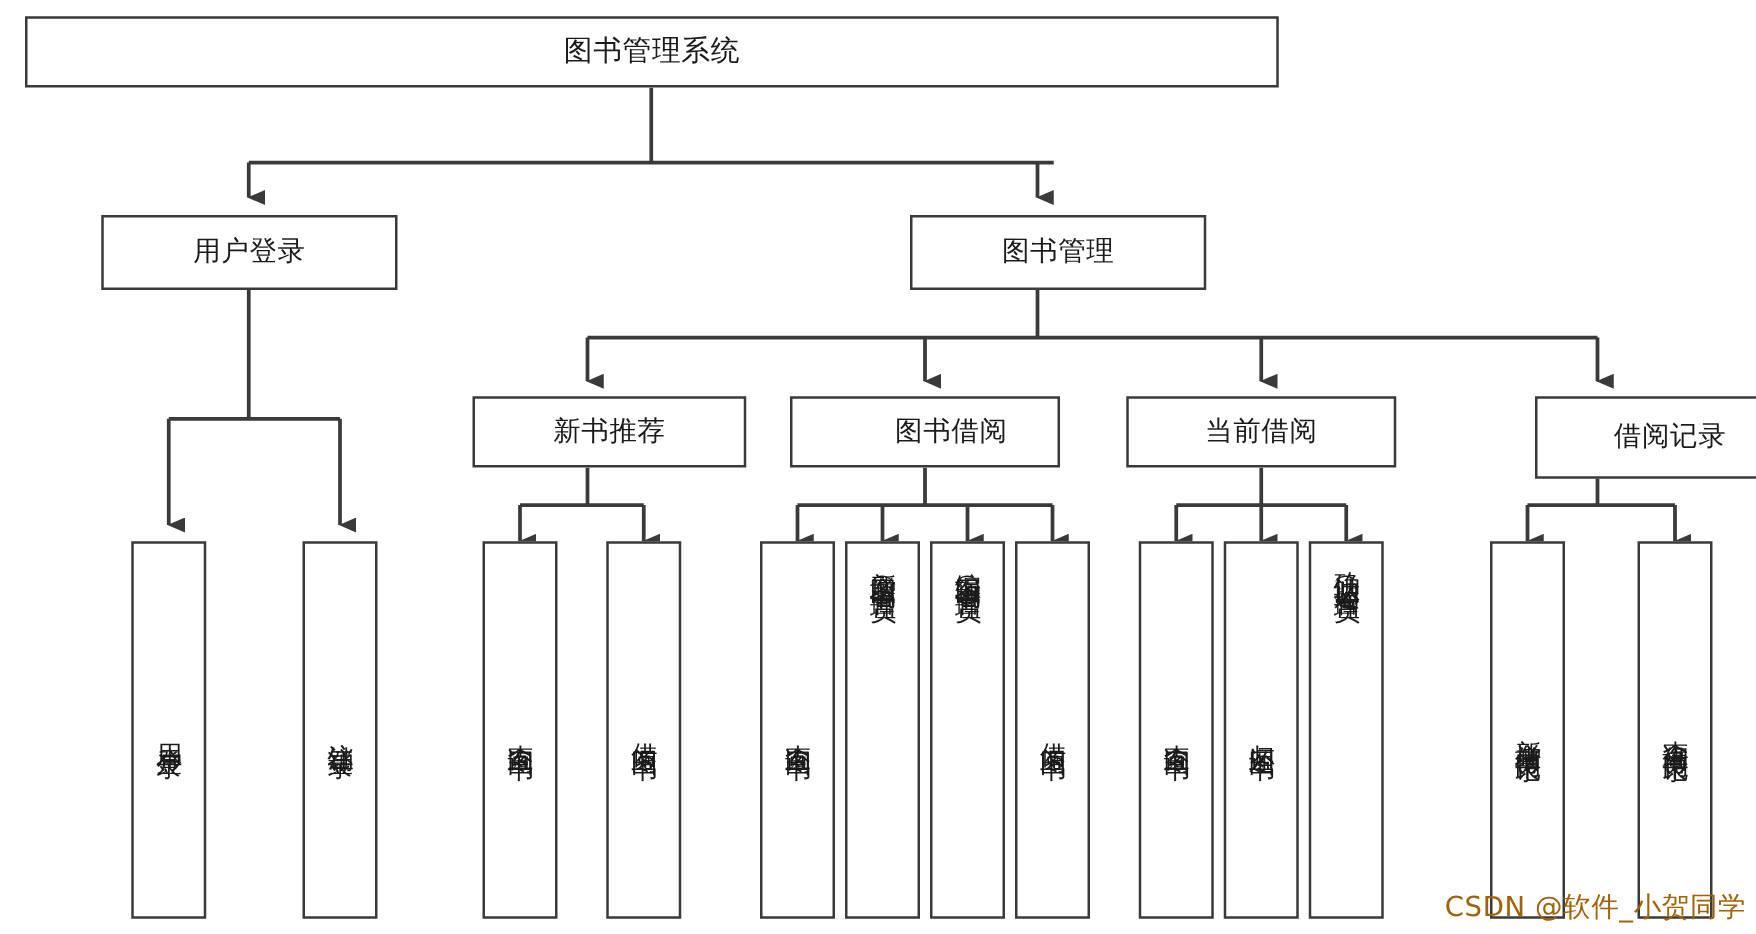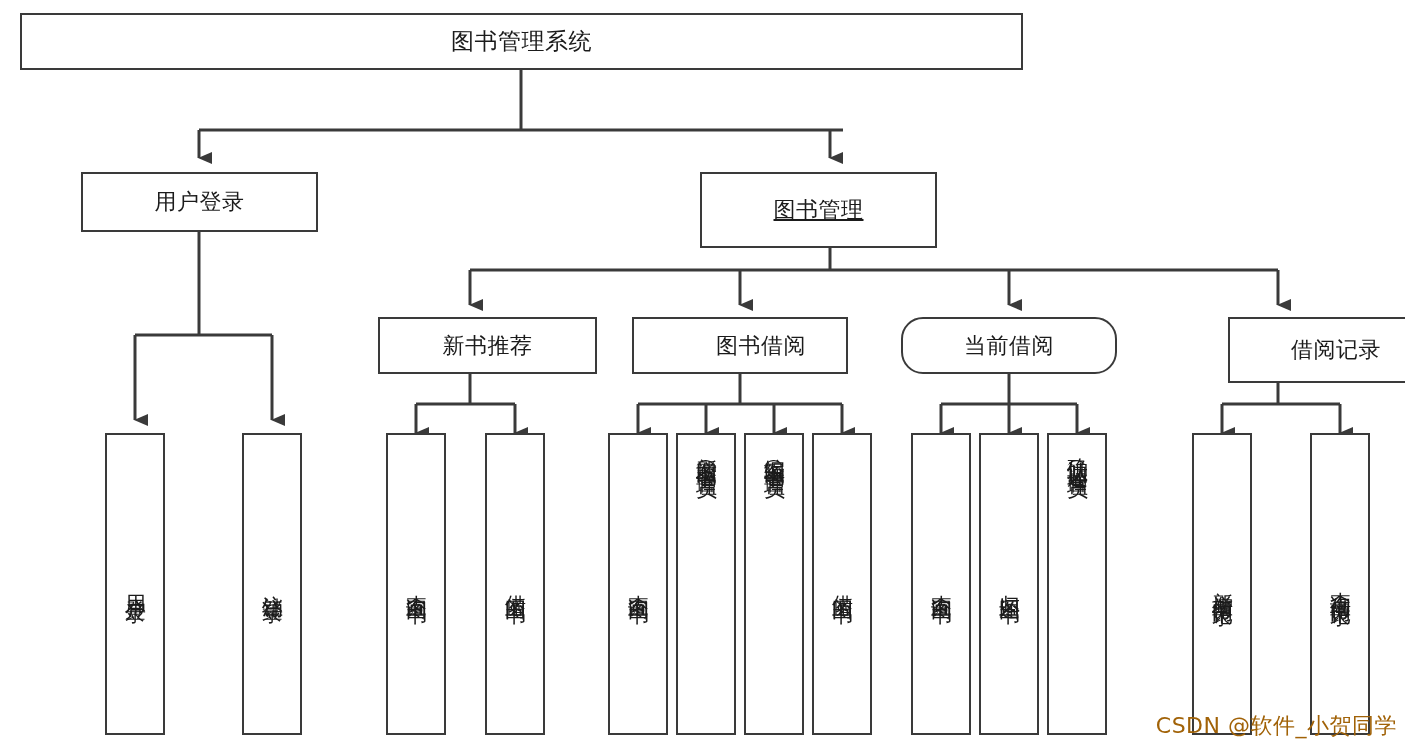--- a/index.html
+++ b/index.html
@@ -128,33 +128,33 @@
   </svg>
 
   <div class="node root" style="left:20px; top:13px; width:1003px; height:57px;">
     <span class="label">图书管理系统</span>
   </div>
 
   <div class="node level2" style="left:81px; top:172px; width:237px; height:60px;">
     <span class="label">用户登录</span>
   </div>
 
-  <div class="node level2" style="left:700px; top:172px; width:237px; height:76px;text-decoration:underline;">
+  <div class="node level2" style="left:728px; top:172px; width:237px; height:60px;">
     <span class="label">图书管理</span>
   </div>
 
   <div class="node level2" style="left:361px; top:317px; width:219px; height:57px;margin-left:17px;">
     <span class="label">新书推荐</span>
   </div>
 
   <div class="node level2" style="left:632px; top:317px; width:216px; height:57px;padding-left:42px;">
     <span class="label">图书借阅</span>
   </div>
 
-  <div class="node level2" style="left:901px; top:317px; width:216px; height:57px;border-radius:22px;">
+  <div class="node level2" style="left:901px; top:317px; width:216px; height:57px;">
     <span class="label">当前借阅</span>
   </div>
 
   <div class="node level2" style="left:1228px; top:317px; width:216px; height:66px;">
     <span class="label">借阅记录</span>
   </div>
 
   <div class="node leaf short" style="left:105px; top:433px; width:60px; height:302px;">
     <span class="label">用户登录</span>
   </div>

